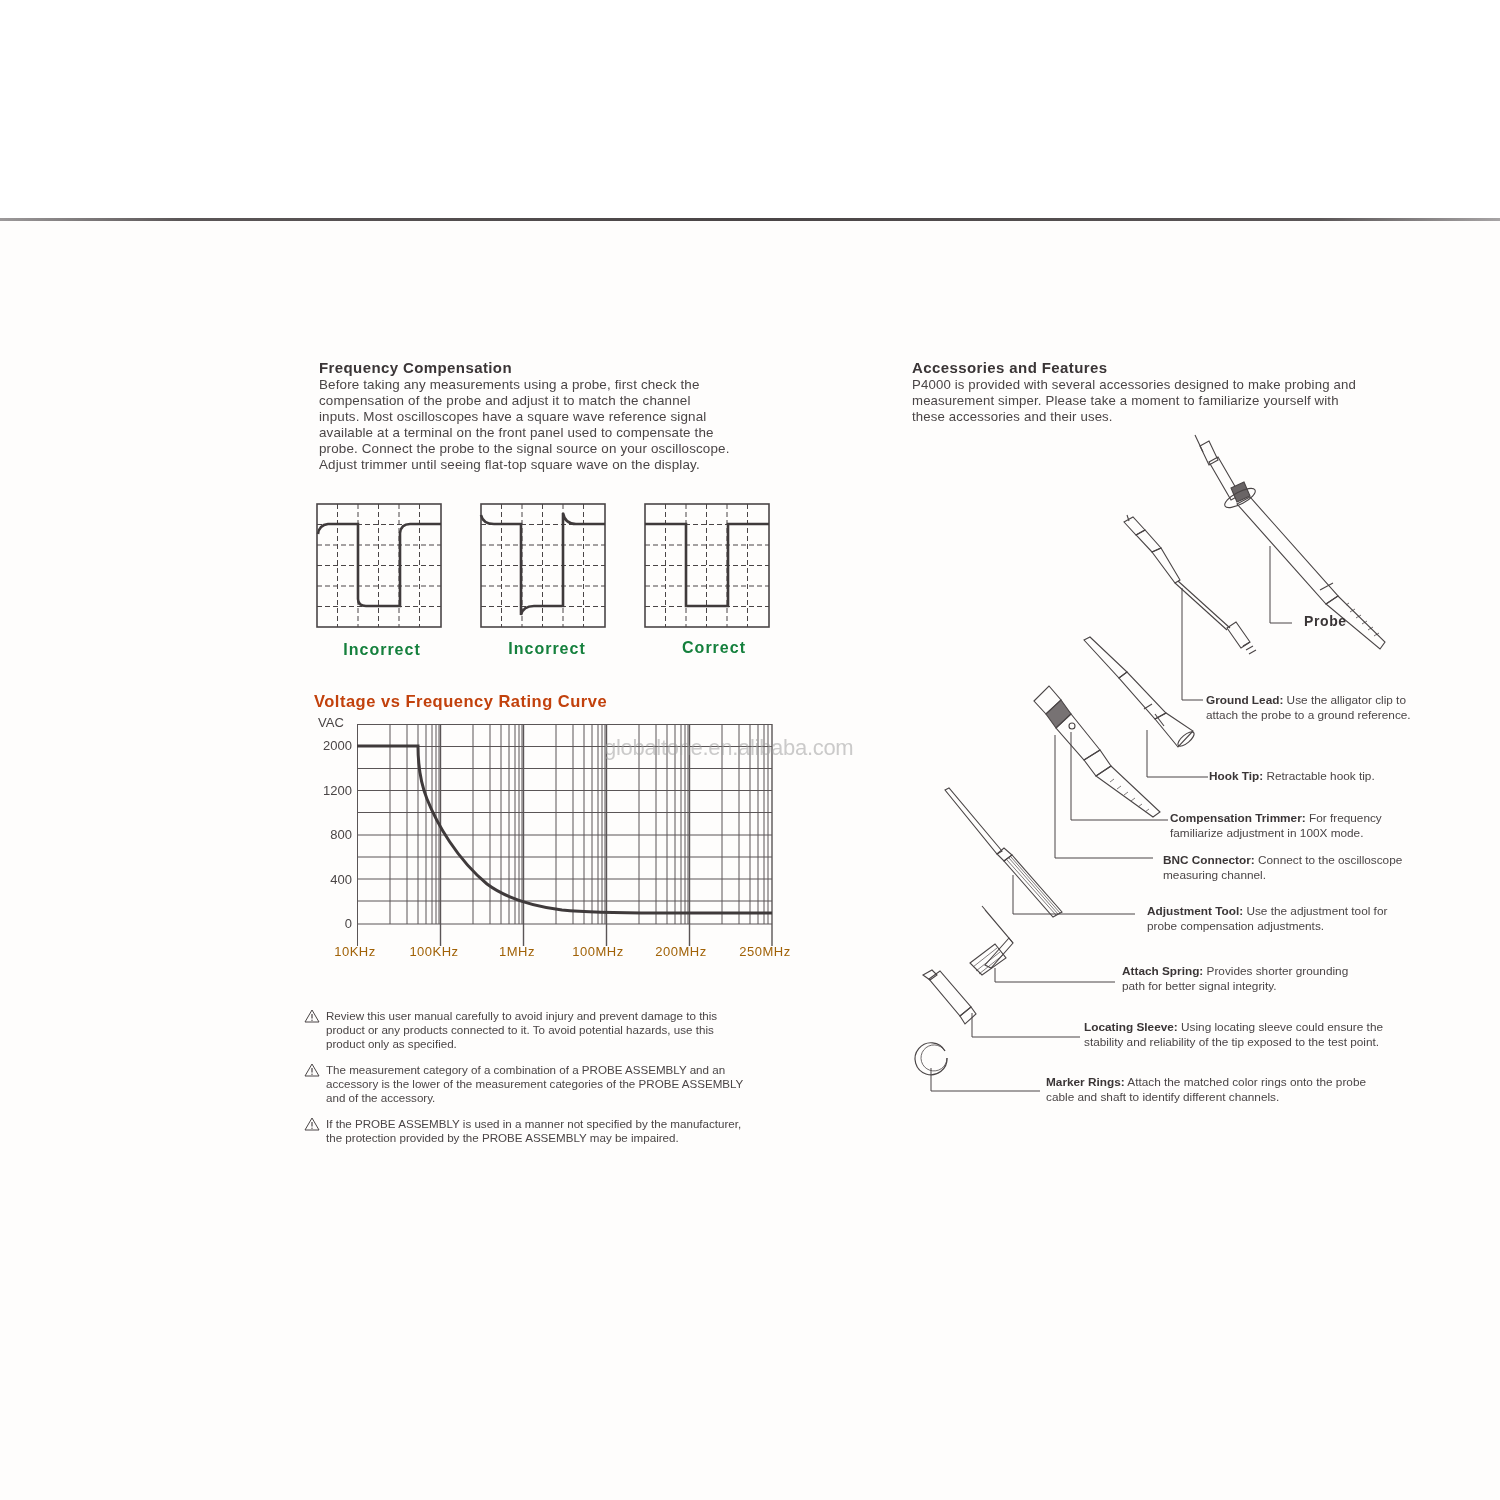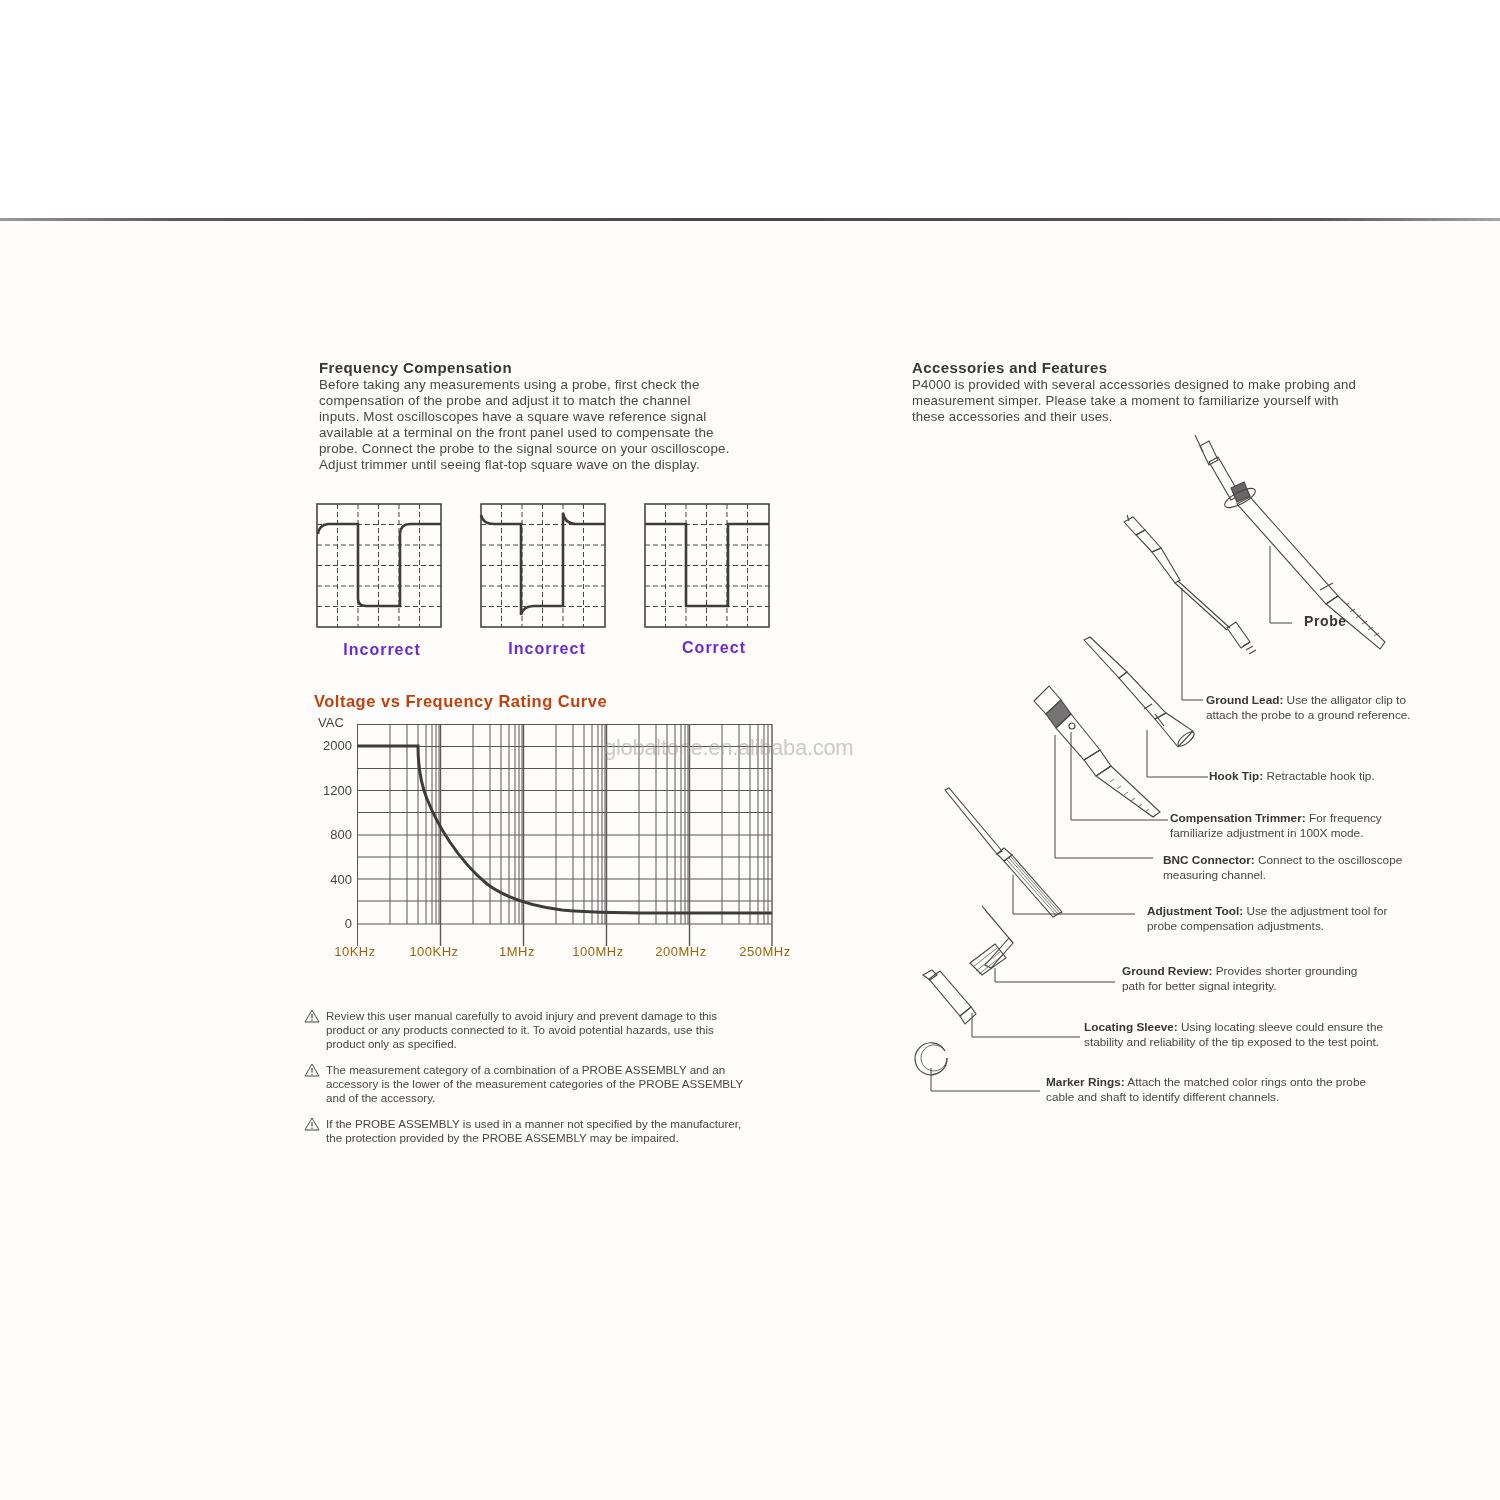--- a/index.html
+++ b/index.html
@@ -6,21 +6,21 @@
   body {
     width:1500px; height:1500px; position:relative; overflow:hidden;
     background:#ffffff; font-family:"Liberation Sans", sans-serif; color:#3a3536;
   }
   .rule { position:absolute; left:0; top:218px; width:1500px; height:3px;
     background:linear-gradient(90deg,#9c999a 0%,#5b5657 12%,#4a4546 50%,#5b5657 88%,#a7a4a5 100%); }
   .below { position:absolute; left:0; top:221px; width:1500px; height:1279px; background:#fefdfc; }
   .abs { position:absolute; }
   h2.sec { position:absolute; margin:0; font-size:15px; font-weight:bold; letter-spacing:0.4px; color:#3a3536; }
   .para { position:absolute; margin:0; font-size:13.4px; line-height:16px; color:#4a4546; letter-spacing:0.15px; }
-  .scope-label { position:absolute; font-size:16px; font-weight:bold; letter-spacing:1px; color:#6d28d9; text-align:center; width:124px; }
+  .scope-label { position:absolute; font-size:16px; font-weight:bold; letter-spacing:1px; color:#15803d; text-align:center; width:124px; }
   .chart-title { position:absolute; left:314px; top:692px; font-size:16.5px; font-weight:bold; letter-spacing:0.5px; color:#c2410c; margin:0; }
   .ytick { position:absolute; font-size:13px; color:#4a4546; text-align:right; width:44px; }
   .xtick { position:absolute; font-size:13px; color:#a16207; text-align:center; width:80px; letter-spacing:0.5px; }
   .warn { position:absolute; left:304px; width:520px; font-size:11.6px; line-height:14px; color:#4a4546; }
   .warn .tri { position:absolute; left:0; top:0; width:16px; height:14px; }
   .warn .txt { position:absolute; left:22px; top:0; width:500px; }
   .callout { position:absolute; font-size:11.8px; line-height:15px; color:#4a4546; }
   .callout b { color:#3a3536; font-weight:bold; }
   .watermark { position:absolute; left:604px; top:735px; font-size:22px; color:rgba(160,160,160,0.55); letter-spacing:-0.3px; }
   svg { position:absolute; overflow:visible; }
@@ -335,21 +335,21 @@
   <div><b>BNC Connector:</b><span> Connect to the oscilloscope</span></div>
   <div>measuring channel.</div>
 </div>
 
 <div class="callout" style="left:1147px;top:904px;">
   <div><b>Adjustment Tool:</b><span> Use the adjustment tool for</span></div>
   <div>probe compensation adjustments.</div>
 </div>
 
 <div class="callout" style="left:1122px;top:964px;">
-  <div><b>Ground Review:</b><span> Provides shorter grounding</span></div>
+  <div><b>Attach Spring:</b><span> Provides shorter grounding</span></div>
   <div>path for better signal integrity.</div>
 </div>
 
 <div class="callout" style="left:1084px;top:1020px;">
   <div><b>Locating Sleeve:</b><span> Using locating sleeve could ensure the</span></div>
   <div>stability and reliability of the tip exposed to the test point.</div>
 </div>
 
 <div class="callout" style="left:1046px;top:1075px;">
   <div><b>Marker Rings:</b><span> Attach the matched color rings onto the probe</span></div>

